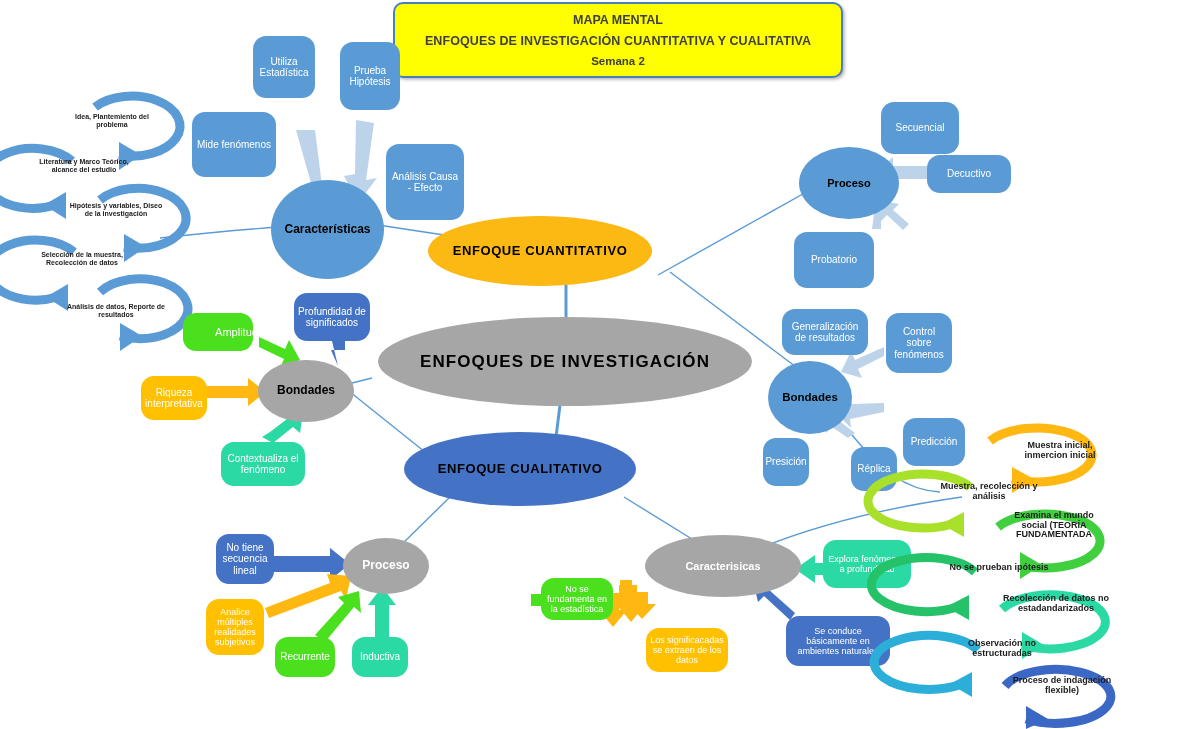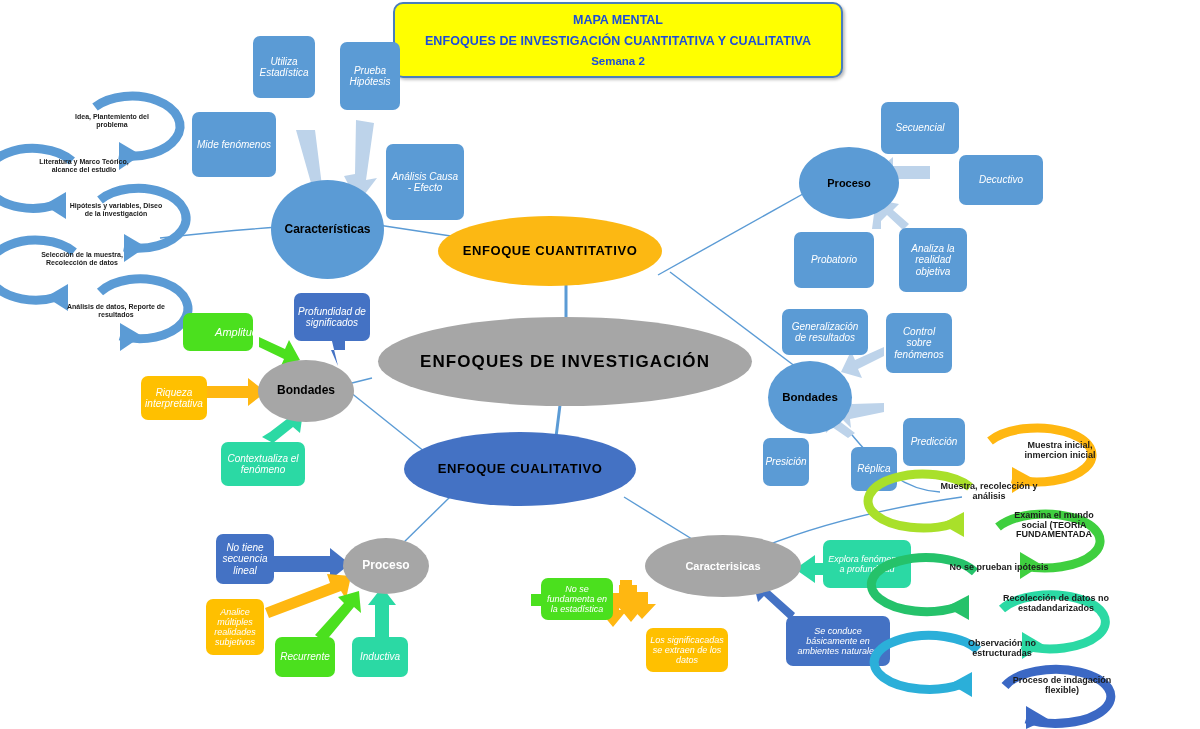--- a/index.html
+++ b/index.html
@@ -6,33 +6,32 @@
   html,body{margin:0;padding:0;background:#ffffff;}
   body{font-family:"Liberation Sans","DejaVu Sans",sans-serif;}
   #canvas{position:relative;width:1200px;height:729px;background:#fff;overflow:hidden;}
   .abs{position:absolute;box-sizing:border-box;}
 
   
   #title-banner{
     left:393px;top:2px;width:450px;height:76px;
     background:#FFFF00;border:2px solid #4a7ebb;border-radius:10px;
     display:flex;flex-direction:column;align-items:center;justify-content:center;
-    text-align:center;color:#1d4ed8;font-weight:bold;
+    text-align:center;color:#404040;font-weight:bold;
     box-shadow:2px 2px 3px rgba(0,0,0,.25);
   }
   #title-banner .l1{font-size:12.5px;margin-bottom:7px;}
   #title-banner .l2{font-size:12.5px;margin-bottom:7px;letter-spacing:.1px;}
   #title-banner .l3{font-size:11.5px;}
 
   
   .box{
-    border-radius:7px;display:flex;align-items:center;justify-content:center;
+    border-radius:13px;display:flex;align-items:center;justify-content:center;
     text-align:center;color:#ffffff;line-height:1.12;padding:3px 4px;
     font-size:10px;
-    font-style:italic;
   }
   .box.blue{background:#5B9BD5;}
   .box.darkblue{background:#4472C4;}
   .box.green{background:#4BE01E;}
   .box.teal{background:#2BD9A4;}
   .box.orange{background:#FFC000;}
 
   
   .ell{
     border-radius:50%;display:flex;align-items:center;justify-content:center;
@@ -140,28 +139,25 @@
     <g fill="#BDD3EA" stroke="none">
       <polygon points="895,140 906,140 906,152 895,152 900,130"></polygon>
       <polygon points="930,174 930,166 893,166 893,157 876,172 893,187 893,179 930,179"></polygon>
       <polygon points="872,205 881,205 881,229 872,229 876,199"></polygon>
       <polygon points="903,230 909,224 893,210 899,204 878,200 881,221 887,215 902,229"></polygon>
     </g>
   </svg>
   <div class="abs box blue" style="left:881px;top:102px;width:78px;height:52px;">
     <span>Secuencial</span>
   </div>
-  <div class="abs box blue" style="left:927px;top:155px;width:84px;height:50px;margin-left:32px;">
+  <div class="abs box blue" style="left:927px;top:155px;width:84px;height:38px;">
     <span>Decuctivo</span>
   </div>
   <div class="abs box blue" style="left:794px;top:232px;width:80px;height:56px;">
     <span>Probatorio</span>
-  </div>
-  <div class="abs box blue" style="left:899px;top:228px;width:68px;height:64px;">
-    <span>Analiza la realidad objetiva</span>
   </div>
   <div class="abs ell lightblue" style="left:799px;top:147px;width:100px;height:72px;font-size:11px;">
     <span>Proceso</span>
   </div>
 
   <svg class="ov" viewBox="0 0 1200 729">
     <g fill="#BDD3EA" stroke="none">
       <polygon points="828,341 840,341 840,350 828,350 834,332"></polygon>
       <polygon points="884,356 884,347 855,360 851,351 841,372 862,378 858,369"></polygon>
       <polygon points="884,412 884,403 852,404 850,395 835,412 851,428 850,419"></polygon>
@@ -180,21 +176,21 @@
   <div class="abs box blue" style="left:851px;top:447px;width:46px;height:44px;">
     <span>Réplica</span>
   </div>
   <div class="abs box blue" style="left:763px;top:438px;width:46px;height:48px;">
     <span>Presición</span>
   </div>
   <div class="abs ell lightblue" style="left:768px;top:361px;width:84px;height:73px;font-size:11.5px;">
     <span>Bondades</span>
   </div>
 
-  <div class="abs ell orange" style="left:438px;top:216px;width:224px;height:70px;font-size:13px;">
+  <div class="abs ell orange" style="left:428px;top:216px;width:224px;height:70px;font-size:13px;">
     <span>ENFOQUE CUANTITATIVO</span>
   </div>
   <div class="abs ell bigGray" style="left:378px;top:317px;width:374px;height:89px;font-size:17px;">
     <span>ENFOQUES DE INVESTIGACIÓN</span>
   </div>
   <div class="abs ell blue" style="left:404px;top:432px;width:232px;height:74px;font-size:13px;">
     <span>ENFOQUE CUALITATIVO</span>
   </div>
 
   <svg class="ov" viewBox="0 0 1200 729">

